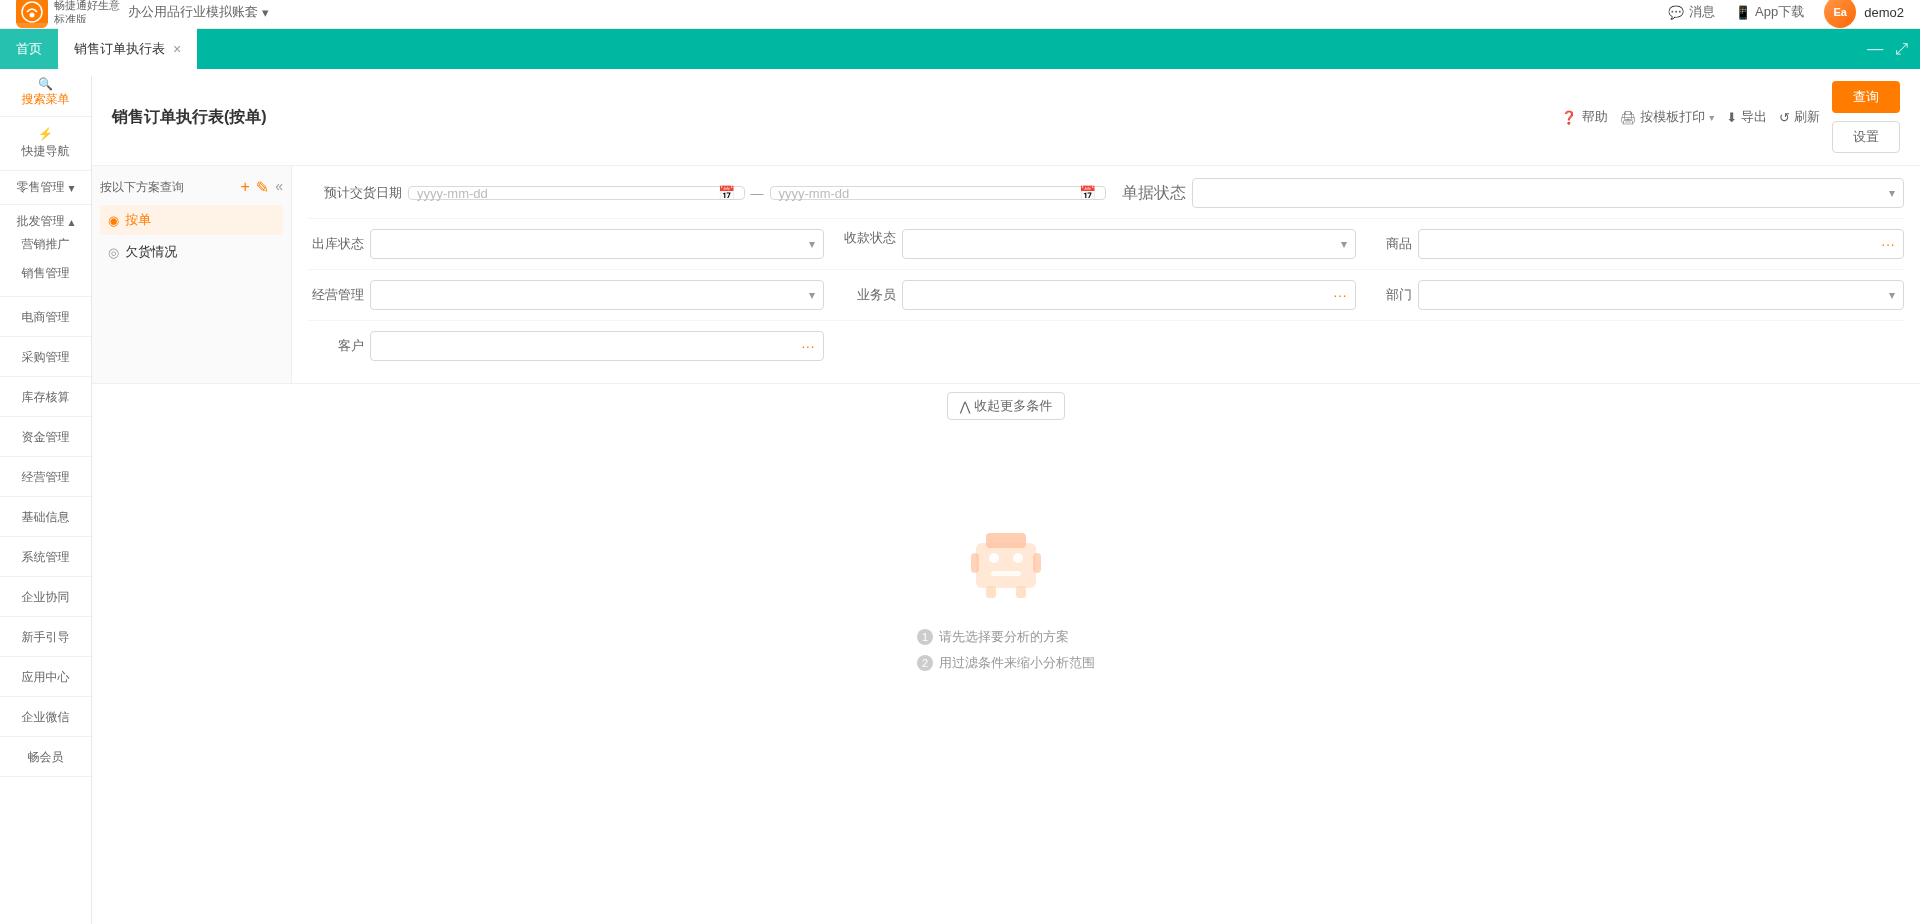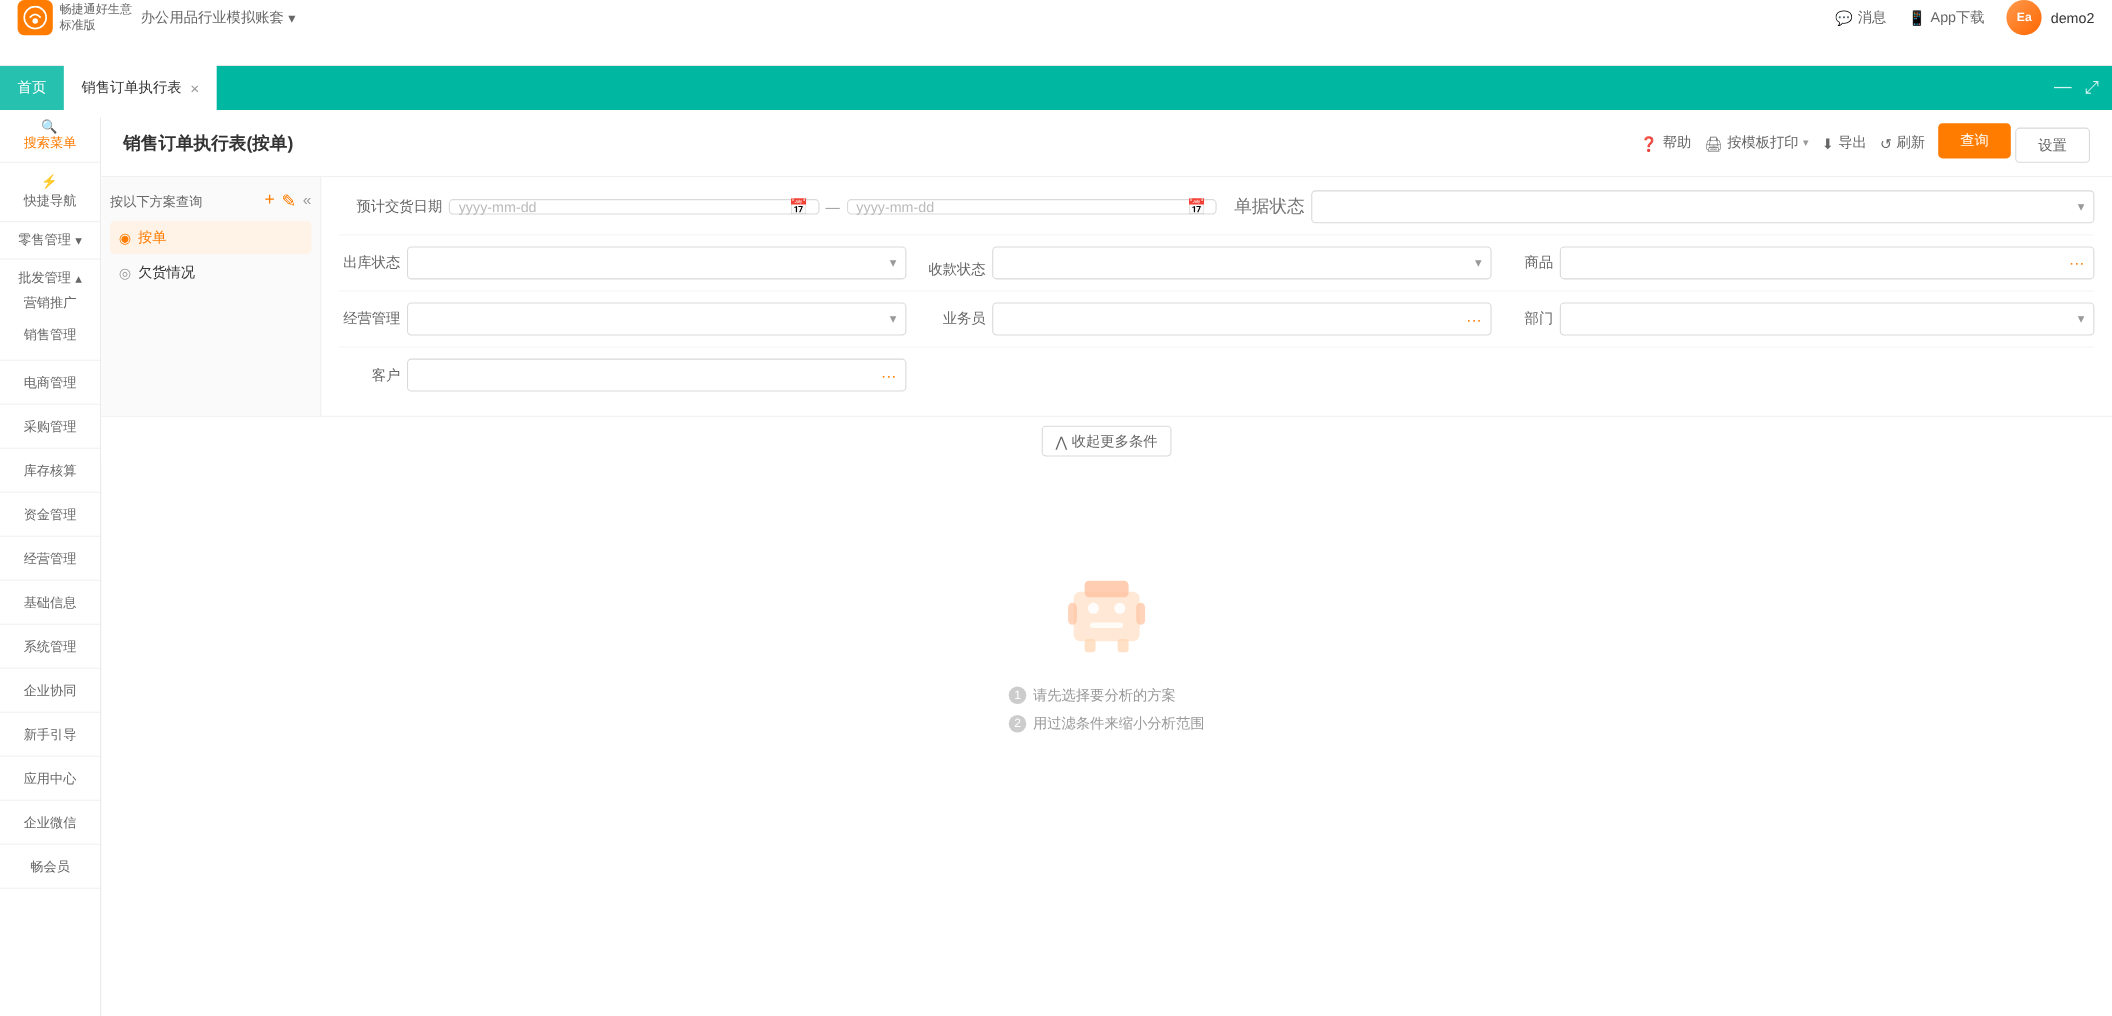--- a/index.html
+++ b/index.html
@@ -1,23 +1,23 @@
 <!DOCTYPE html>
 <html><head>
   <meta charset="utf-8">
   <style>
     * { box-sizing: border-box; margin: 0; padding: 0; }
     body { font-family: 'Microsoft YaHei', Arial, sans-serif; font-size: 13px; background: #f5f5f5; color: #333; display: flex; flex-direction: column; height: 100vh; overflow: hidden; }
 
     
     .top-header {
-      height: 60px;
-      background: #fff;
-      display: flex;
-      align-items: flex-start;
+      height: 29px;
+      background: #fff;
+      display: flex;
+      align-items: flex-end;
       padding: 0 16px;
       border-bottom: 1px solid #e8e8e8;
       justify-content: space-between;
       flex-shrink: 0;
     }
     .top-header-left { display: flex; align-items: center; gap: 8px; }
     .logo-area { display: flex; align-items: center; gap: 6px; }
     .logo-icon {
       width: 32px; height: 32px;
       background: #ff7c00;
@@ -422,21 +422,21 @@
             <span style="color:#999;font-size:10px;">▾</span>
           </div>
           <div class="page-action-btn">
             <span>⬇</span>
             <span>导出</span>
           </div>
           <div class="page-action-btn">
             <span>↺</span>
             <span>刷新</span>
           </div>
-          <div style="display:flex;flex-direction:row;gap:4px;">
+          <div style="display:flex;flex-direction:column;gap:4px;">
             <button class="query-btn">查询</button>
             <button class="settings-btn">设置</button>
           </div>
         </div>
       </div>
 
       <div class="filter-panel">
 
         <div class="filter-left">
           <div class="filter-left-header">
@@ -483,21 +483,21 @@
             </div>
           </div>
 
           <div style="display:flex;align-items:center;gap:0;padding:10px 0;border-bottom:1px solid #f5f5f5;">
             <div style="display:flex;align-items:center;gap:6px;flex:1;">
               <span style="color:#666;font-size:13px;white-space:nowrap;min-width:56px;text-align:right;">出库状态</span>
               <div class="fg-control" style="flex:1;margin-right:16px;">
                 <span style="color:#999;font-size:12px;margin-left:auto;">▾</span>
               </div>
             </div>
-            <div style="display:flex;align-items:flex-end;gap:6px;flex:1;">
+            <div style="display:flex;align-items:flex-start;gap:6px;flex:1;">
               <span style="color:#666;font-size:13px;white-space:nowrap;min-width:56px;text-align:right;">收款状态</span>
               <div class="fg-control" style="flex:1;margin-right:16px;">
                 <span style="color:#999;font-size:12px;margin-left:auto;">▾</span>
               </div>
             </div>
             <div style="display:flex;align-items:center;gap:6px;flex:1;">
               <span style="color:#666;font-size:13px;white-space:nowrap;min-width:40px;text-align:right;">商品</span>
               <div class="fg-control" style="flex:1;margin-right:0;justify-content:flex-end;">
                 <span class="filter-ellipsis">···</span>
               </div>

